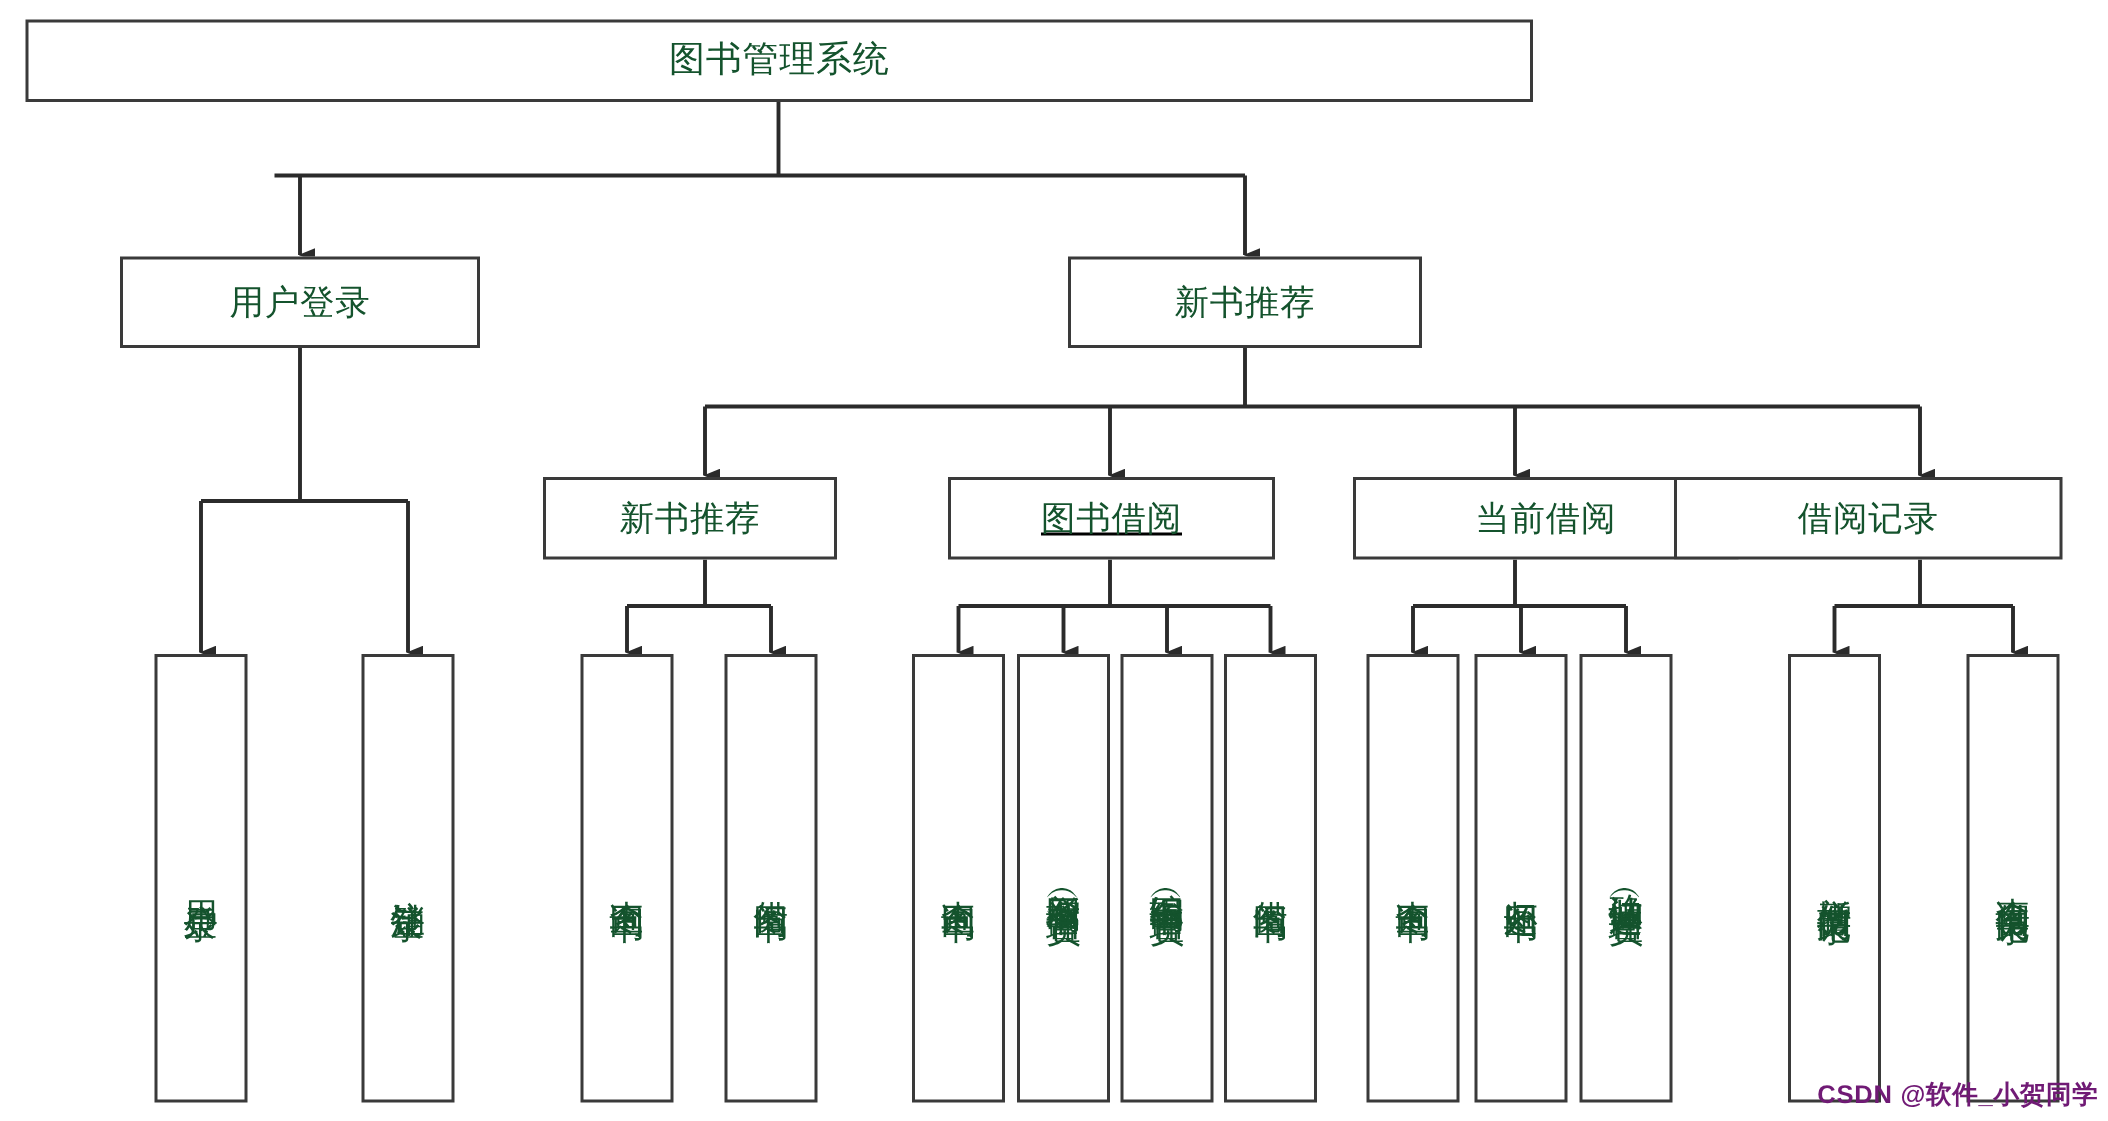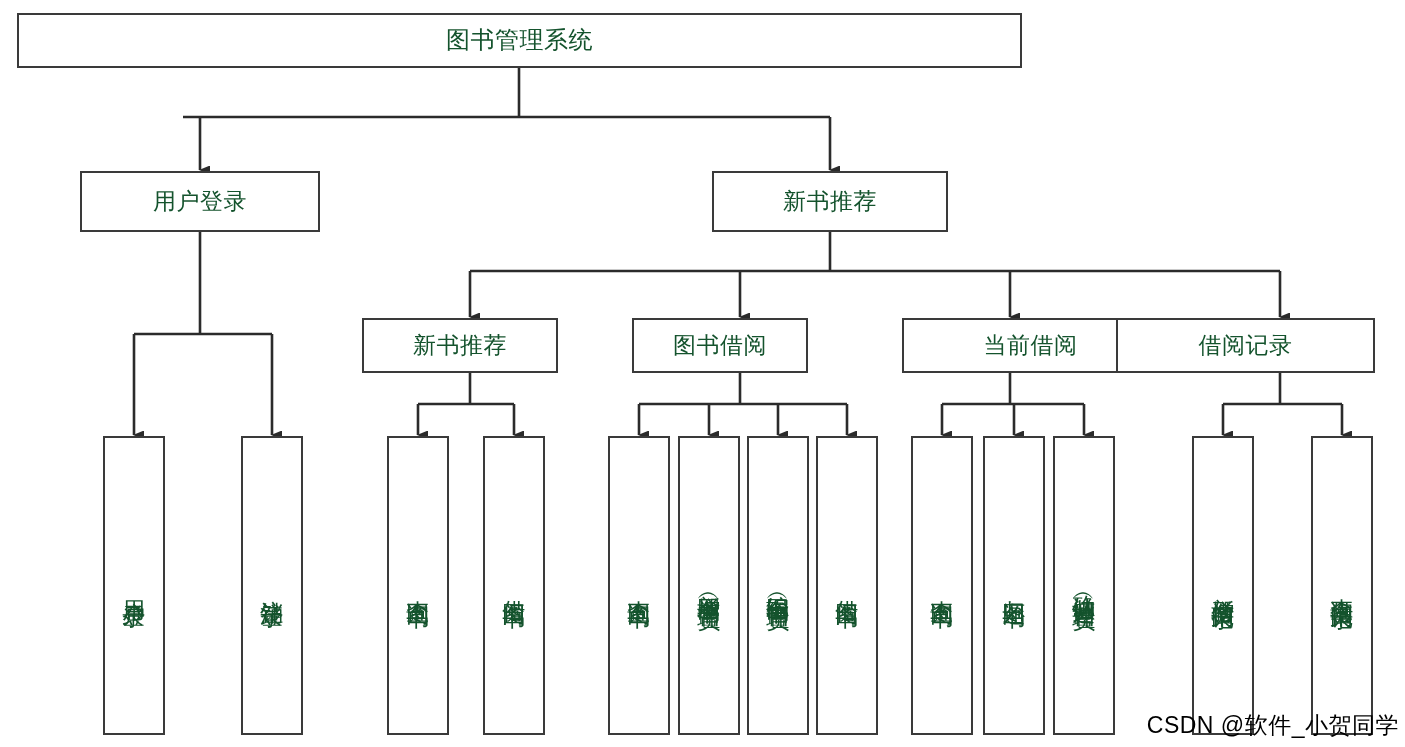--- a/index.html
+++ b/index.html
@@ -58,24 +58,25 @@
     left: 0;
     top: 0;
     width: 1405px;
     height: 747px;
     pointer-events: none;
   }
   #watermark {
     position: absolute;
     right: 6px;
     bottom: 6px;
-    font-size: 23px;
-    color: #000000;
+    font-size: 17px;
+    color: #701a75;
     white-space: nowrap;
     letter-spacing: 0.5px;
+    font-weight: bold;
   }
 </style>
 </head>
 <body>
 
 <div id="diagram-root">
 
   <svg id="connectors" viewBox="0 0 1405 747" xmlns="http://www.w3.org/2000/svg">
     <defs>
       <marker id="arrowhead" markerWidth="9" markerHeight="11" refX="4.5" refY="10" orient="auto" markerUnits="userSpaceOnUse">
@@ -125,21 +126,21 @@
       </div>
       <div class="node-box horizontal" style="left: 80px; top: 171px; width: 240px; height: 61px;">
         <span class="node-label">用户登录</span>
       </div>
       <div class="node-box horizontal" style="left: 712px; top: 171px; width: 236px; height: 61px;">
         <span class="node-label">新书推荐</span>
       </div>
       <div class="node-box horizontal" style="left: 362px; top: 318px; width: 196px; height: 55px;">
         <span class="node-label">新书推荐</span>
       </div>
-      <div class="node-box horizontal" style="left: 632px; top: 318px; width: 176px; height: 55px;">
+      <div class="node-box horizontal" style="left: 632px; top: 318px; width: 218px; height: 55px; text-decoration: underline;">
         <span class="node-label">图书借阅</span>
       </div>
       <div class="node-box horizontal" style="left: 902px; top: 318px; width: 257px; height: 55px;">
         <span class="node-label">当前借阅</span>
       </div>
       <div class="node-box horizontal" style="left: 1116px; top: 318px; width: 259px; height: 55px;">
         <span class="node-label">借阅记录</span>
       </div>
       <div class="node-box vertical" style="left: 103px; top: 436px; width: 62px; height: 299px;">
         <span class="node-label">用户登录</span>

